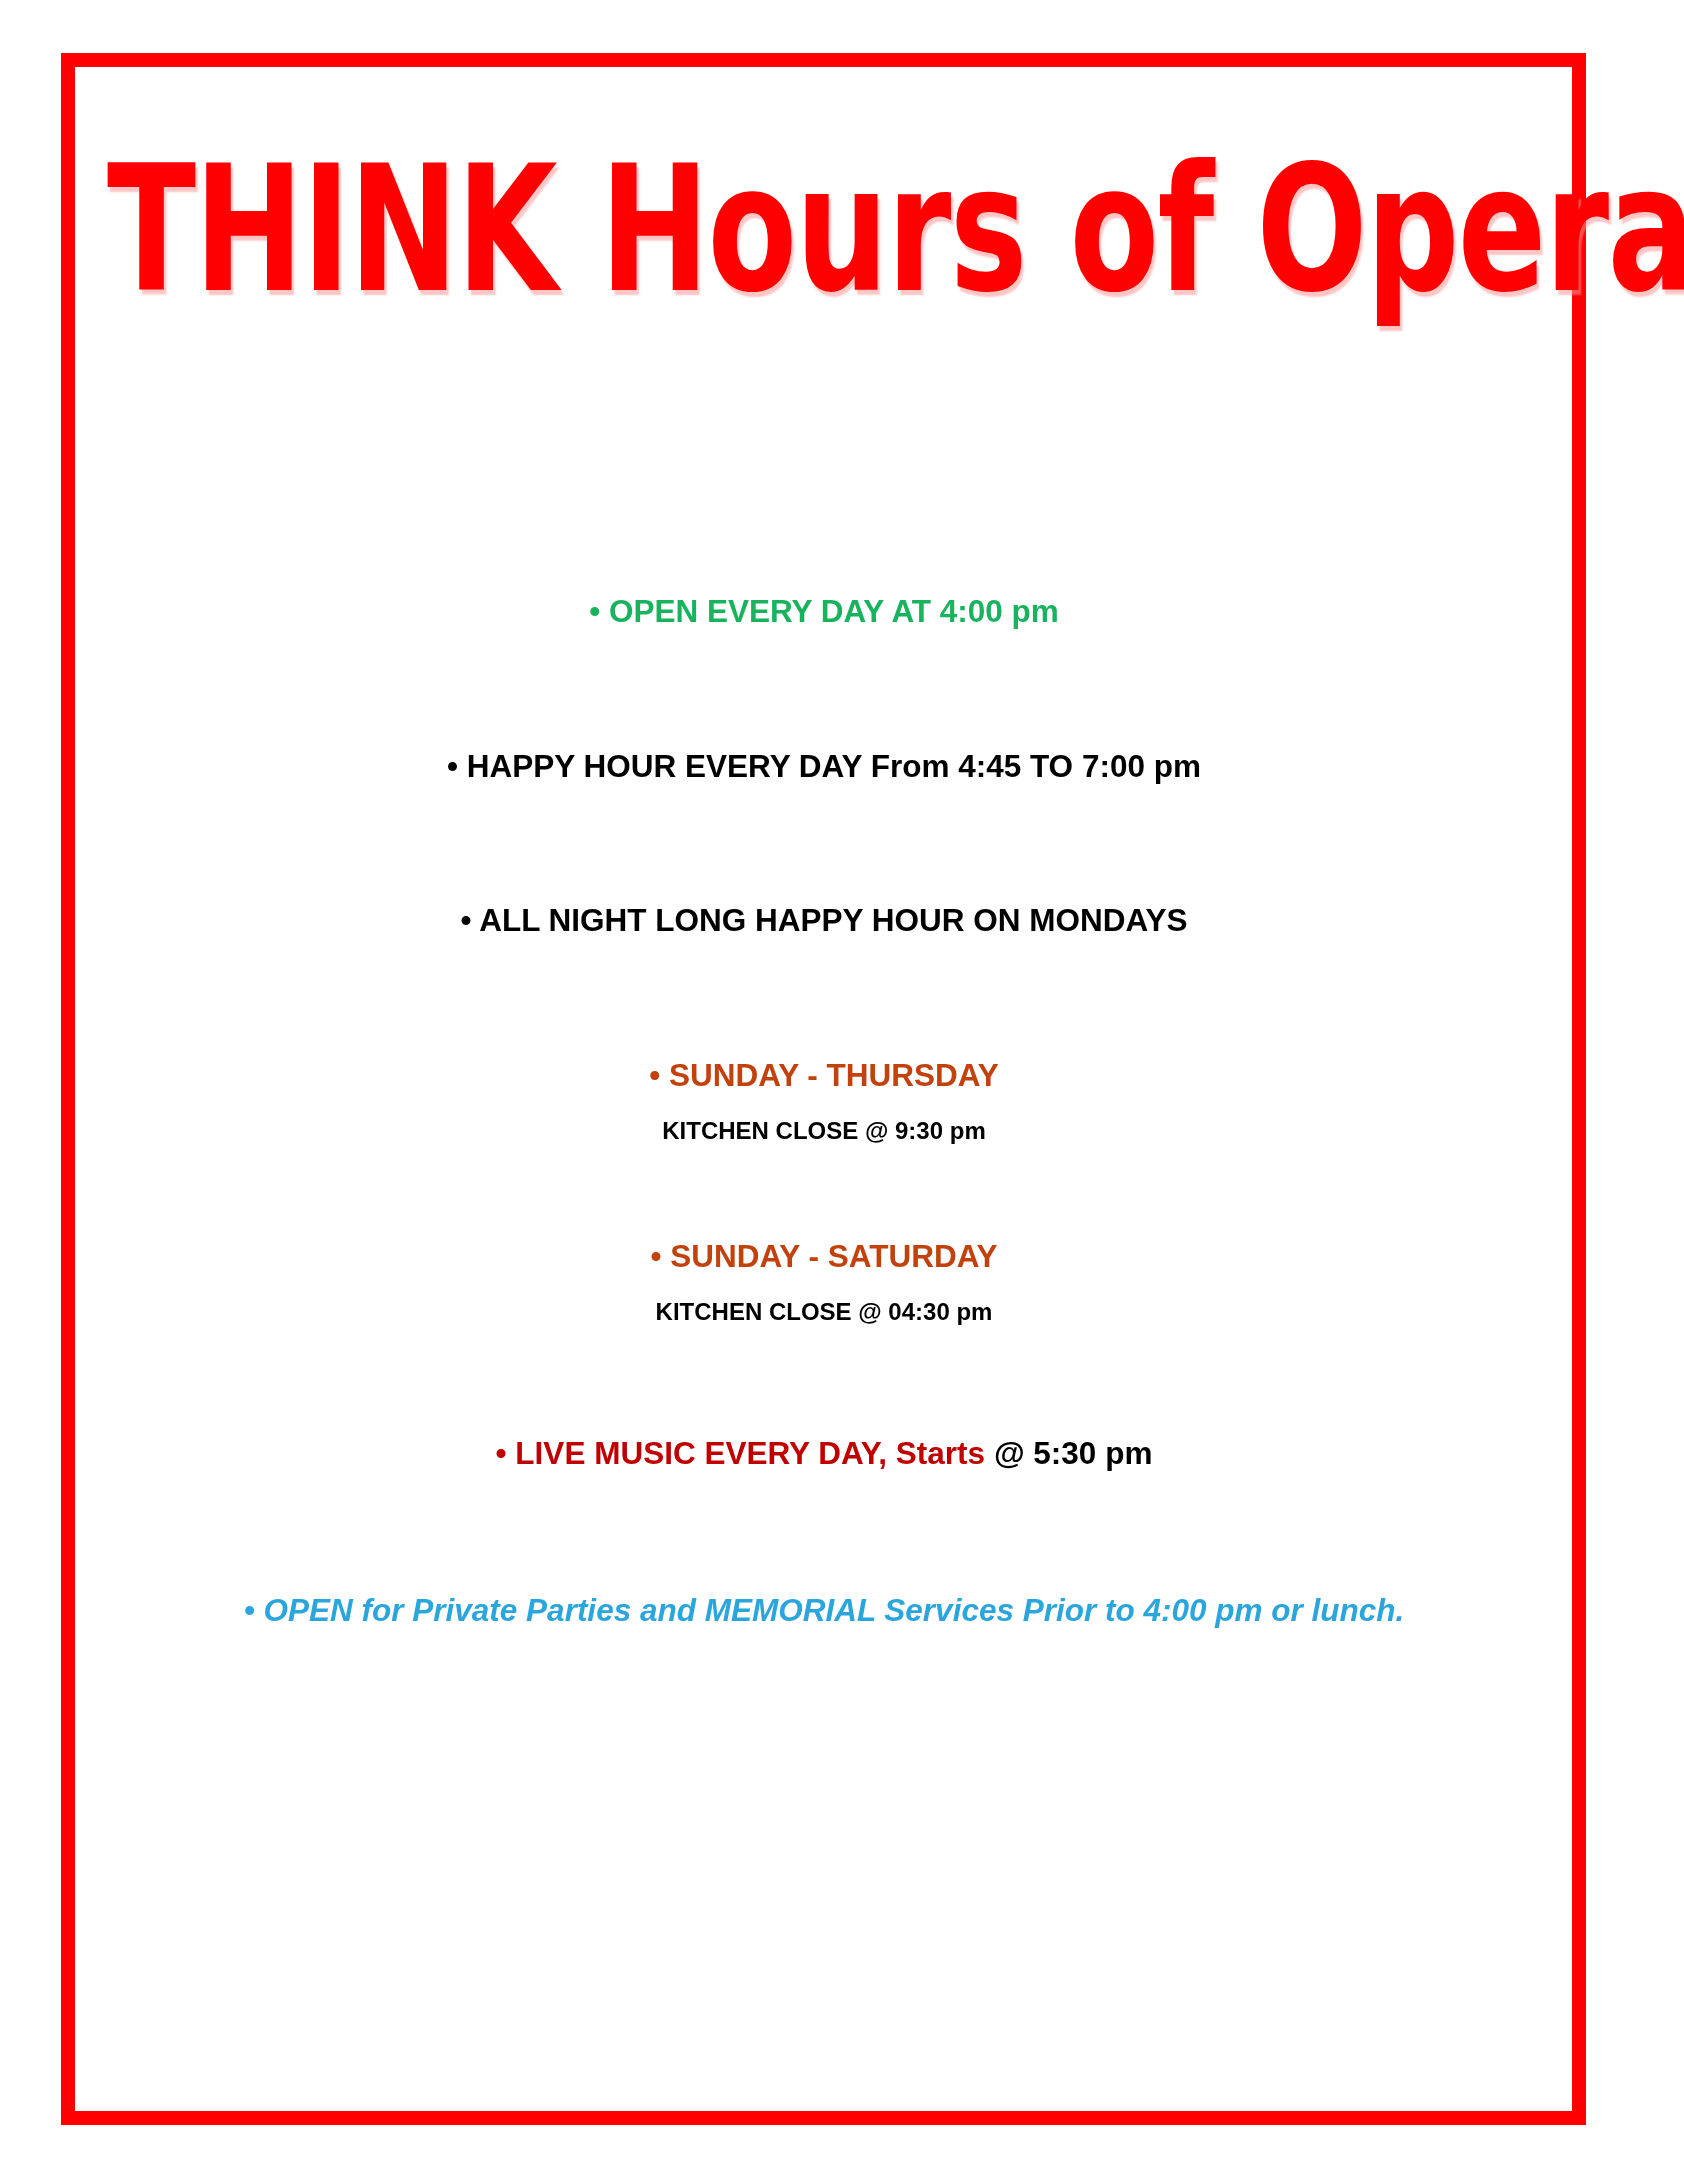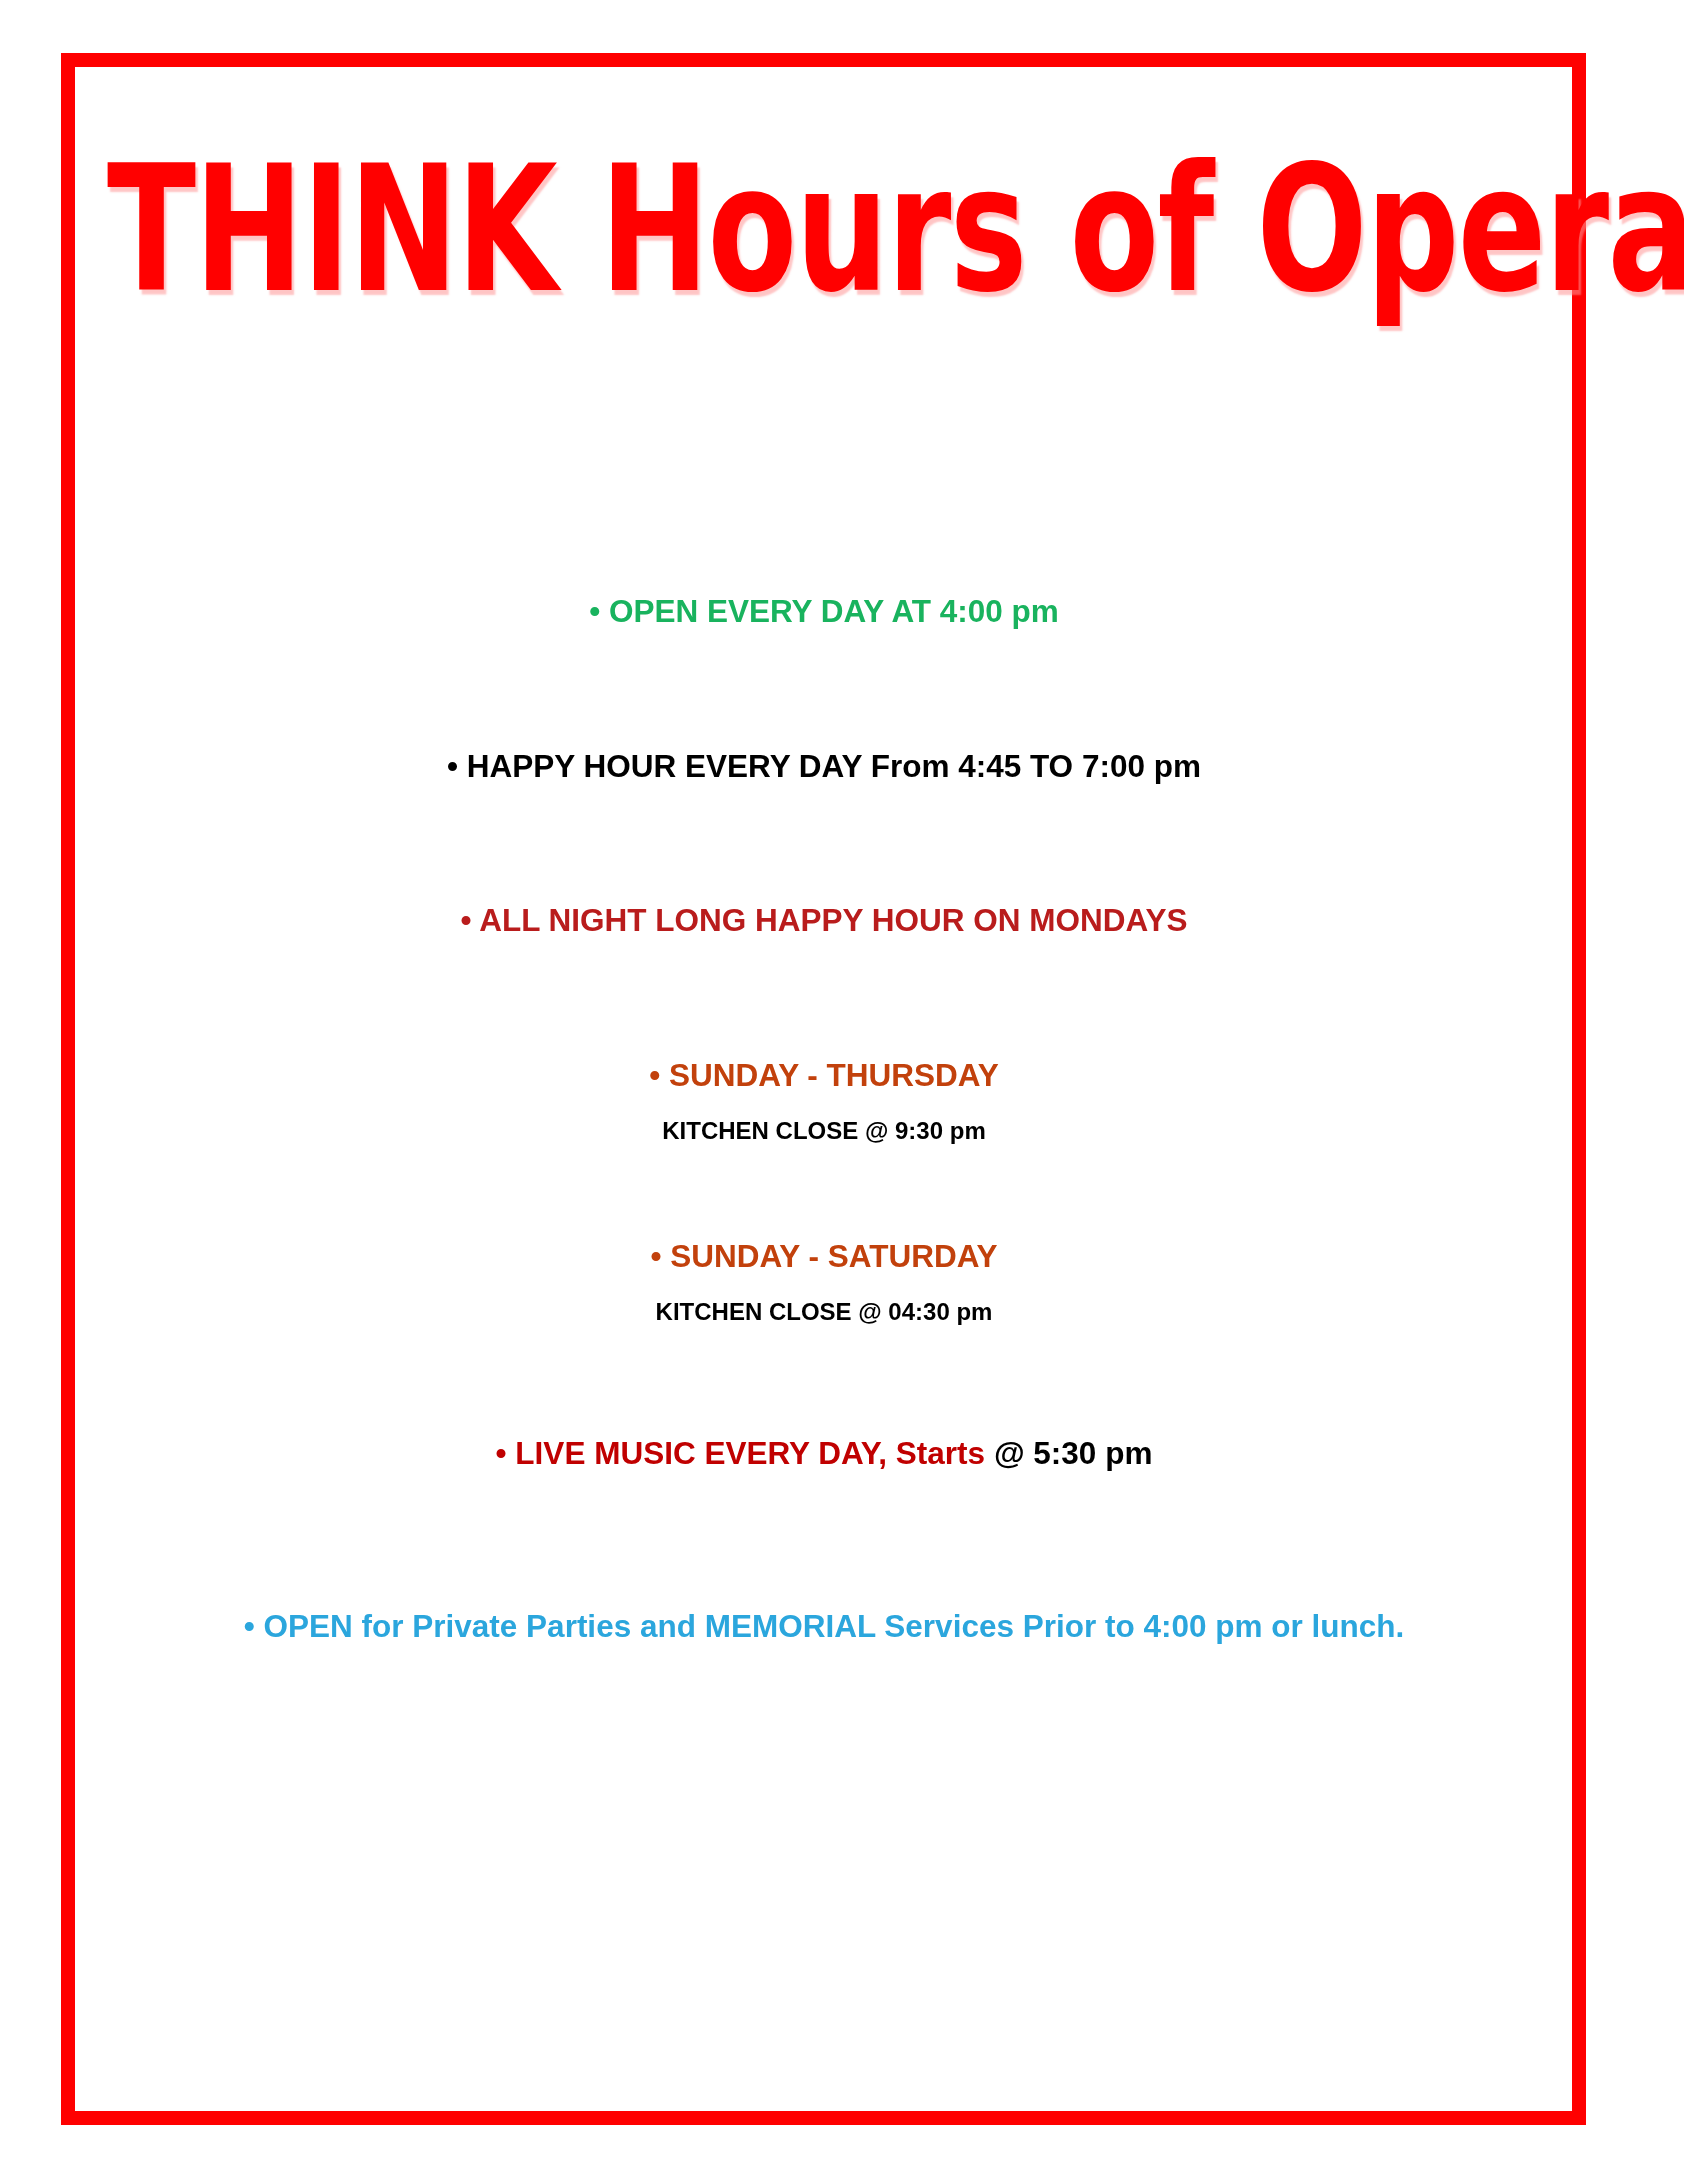--- a/index.html
+++ b/index.html
@@ -71,30 +71,31 @@
   }
   .line.sub {
     font-size: 24px;
   }
   .gap-lg { height: 109px; }
   .gap-md { height: 85px; }
   .gap-sm { height: 15.3px; }
   .gap-xl { height: 112px; }
   .l-open      { color: #19b35e; margin-top: 44px; }
   .l-happy     { color: #000000; }
-  .l-allnight  { color: #b91c1c; }
+  .l-allnight  { color: #000000; }
   .l-days      { color: #c2410c; }
   .l-kitchen   { color: #000000; }
   .l-music     { color: #c00000; margin-top: 16px; }
   .l-music .blk{ color: #000000; }
   .l-private   { color: #2ba6dd; }
   .l-private .inner {
     display: block;
     max-width: 1244px;
-    margin: 16px auto;
+    margin: 0 auto;
+    font-style: italic;
   }
 </style>
 </head>
 <body>
 
 <div class="page">
   <div class="border-frame"></div>
 
   <div class="content">
 

